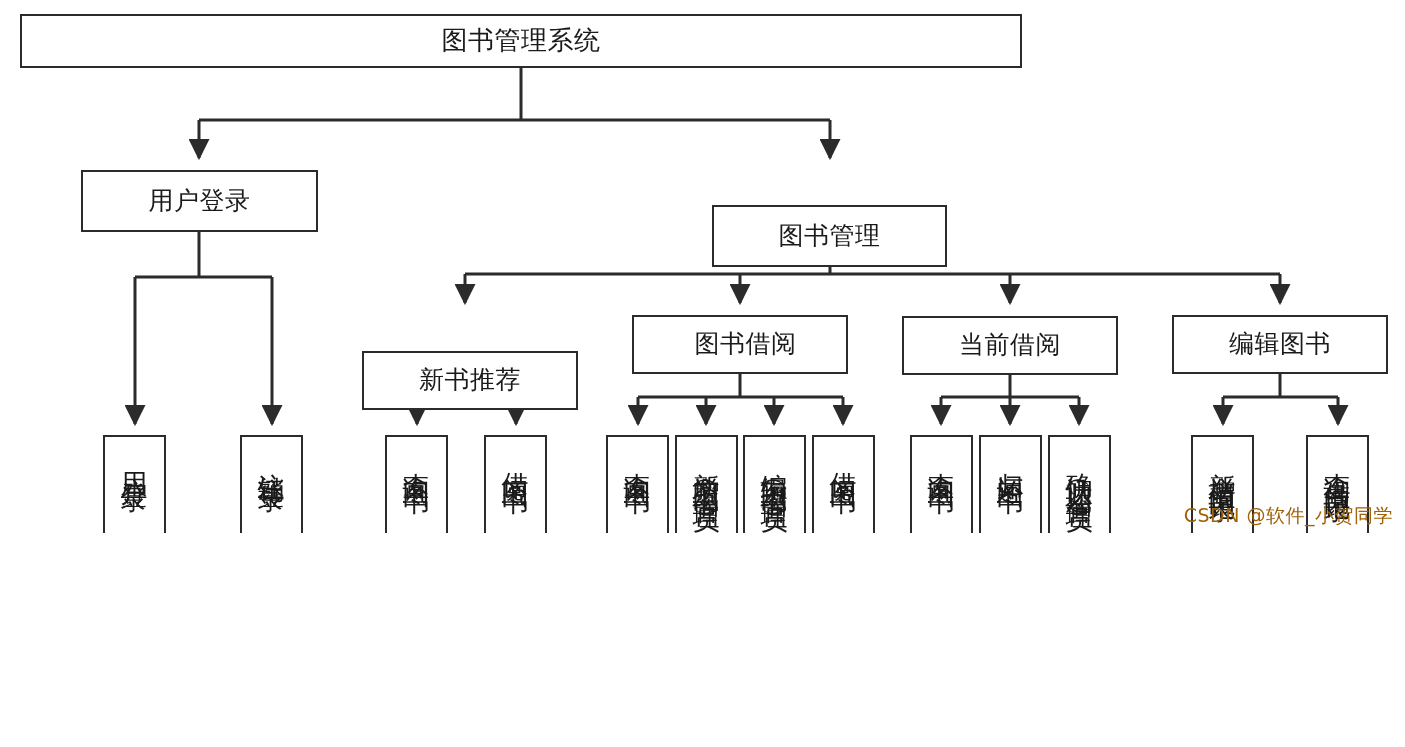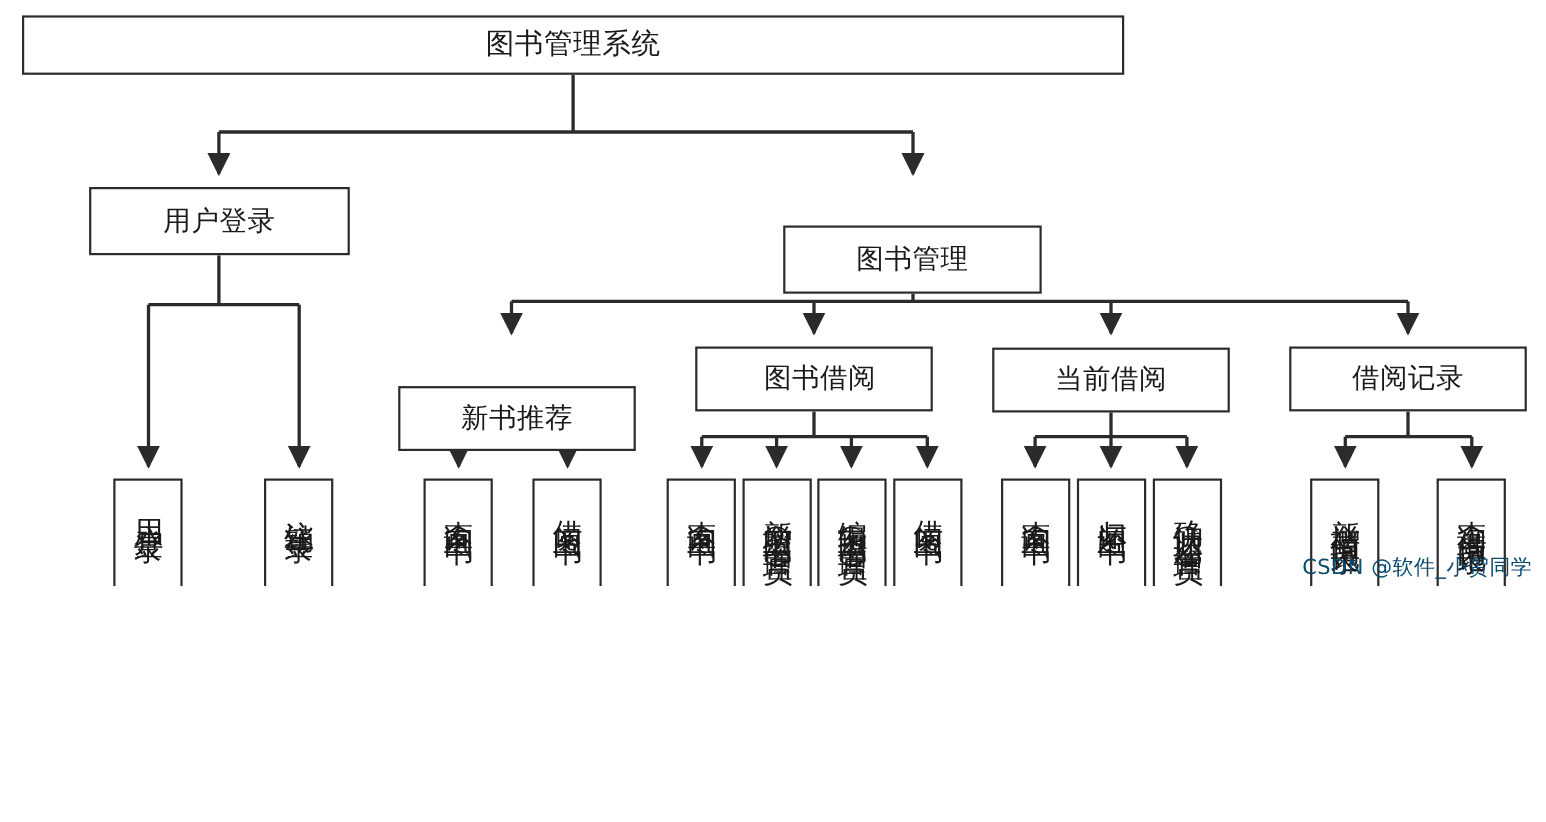--- a/index.html
+++ b/index.html
@@ -58,21 +58,21 @@
     line-height: 1;
   }
   .node.root .node-label {
     font-size: 26px;
   }
   .watermark {
     position: absolute;
     right: 12px;
     bottom: 4px;
     font-size: 19px;
-    color: #0c4a6e;
+    color: #a16207;
     letter-spacing: 0.5px;
     white-space: nowrap;
     font-family: "DejaVu Sans", "Liberation Sans", sans-serif;
   }
 </style>
 </head>
 <body>
 
 <div id="diagram-root">
 
@@ -144,21 +144,21 @@
 
   <div class="node horizontal" style="left:632px; top:315px; width:216px; height:59px;padding-left:11px;">
     <span class="node-label">图书借阅</span>
   </div>
 
   <div class="node horizontal" style="left:902px; top:316px; width:216px; height:59px;">
     <span class="node-label">当前借阅</span>
   </div>
 
   <div class="node horizontal" style="left:1172px; top:315px; width:216px; height:59px;">
-    <span class="node-label">借阅记录</span>
+    <span class="node-label">编辑图书</span>
   </div>
 
   <div class="node vertical" style="left:103px; top:435px; width:63px; height:300px;">
     <span class="node-label">用户登录</span>
   </div>
 
   <div class="node vertical" style="left:240px; top:435px; width:63px; height:300px;">
     <span class="node-label">注销登录</span>
   </div>
 

